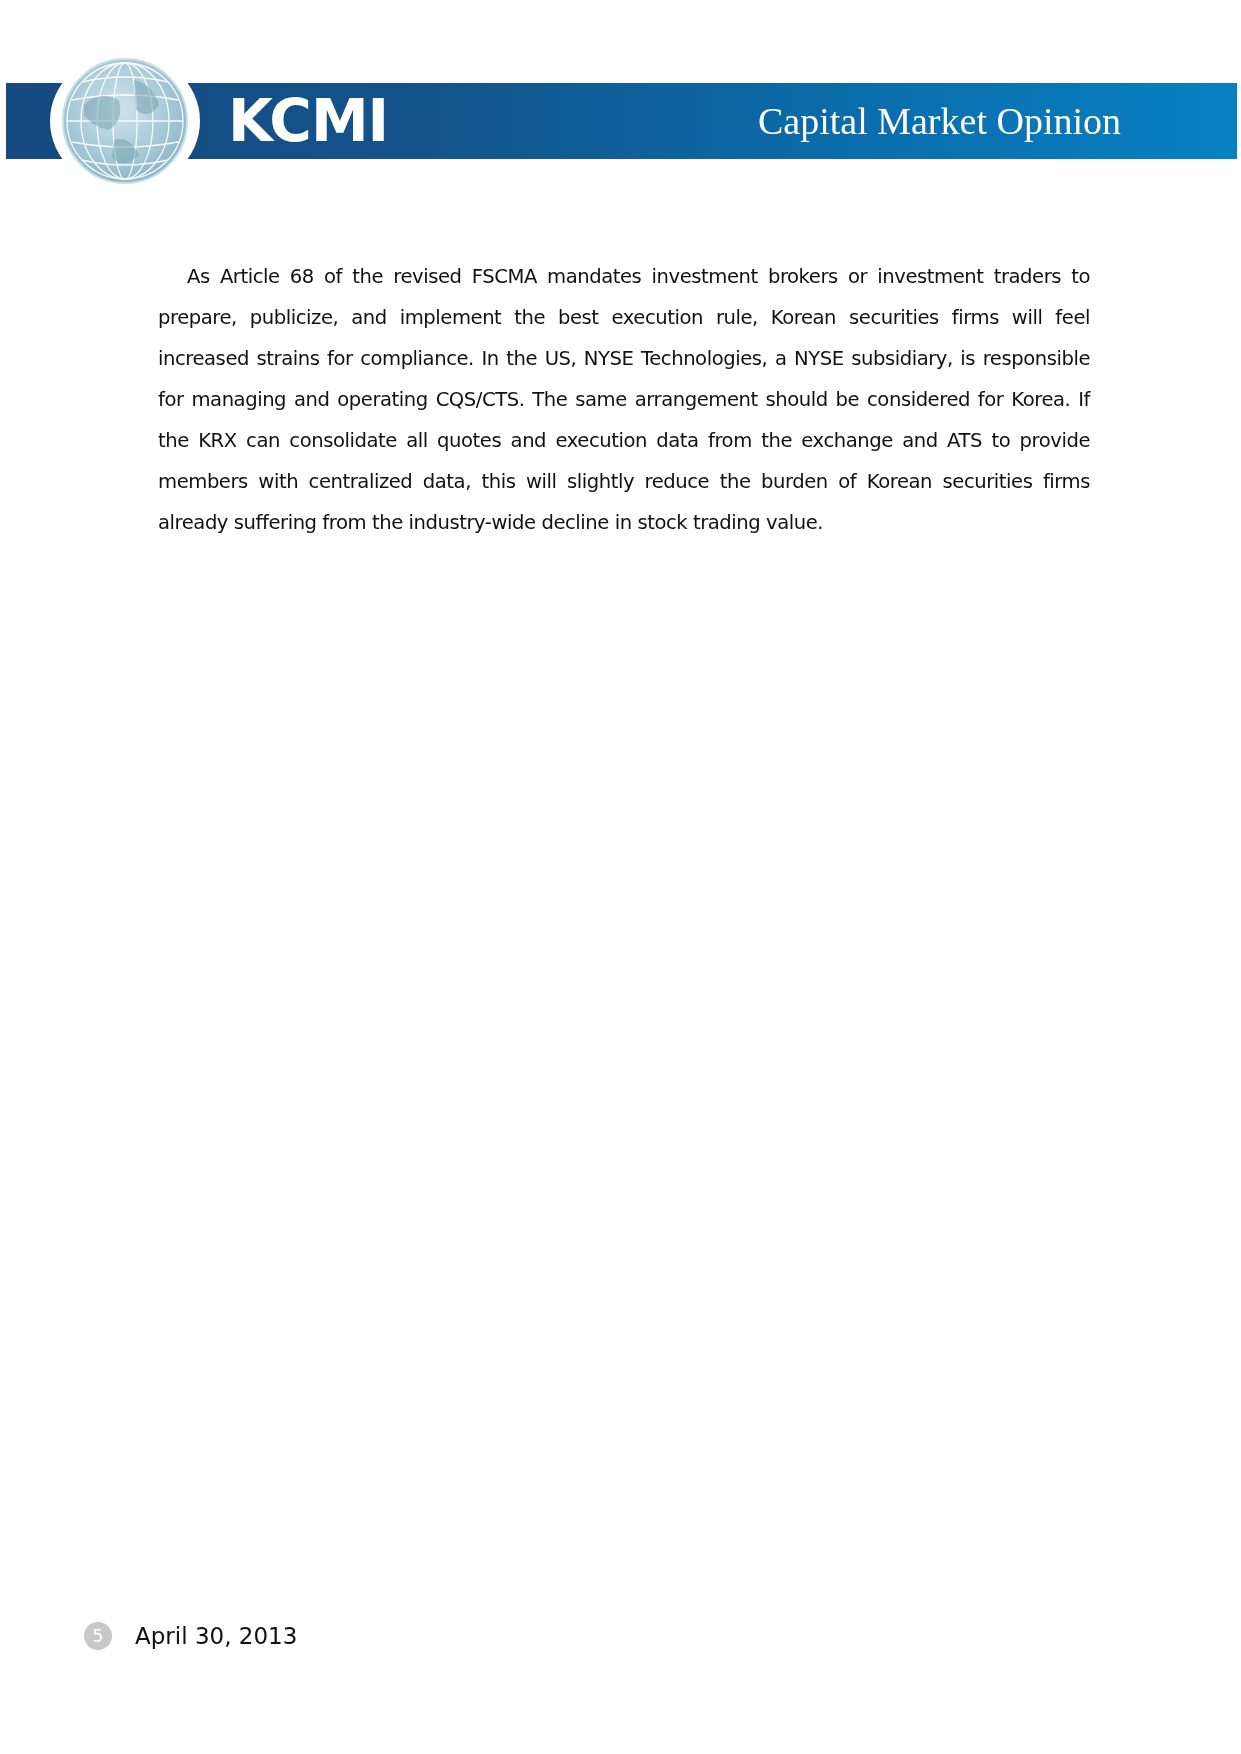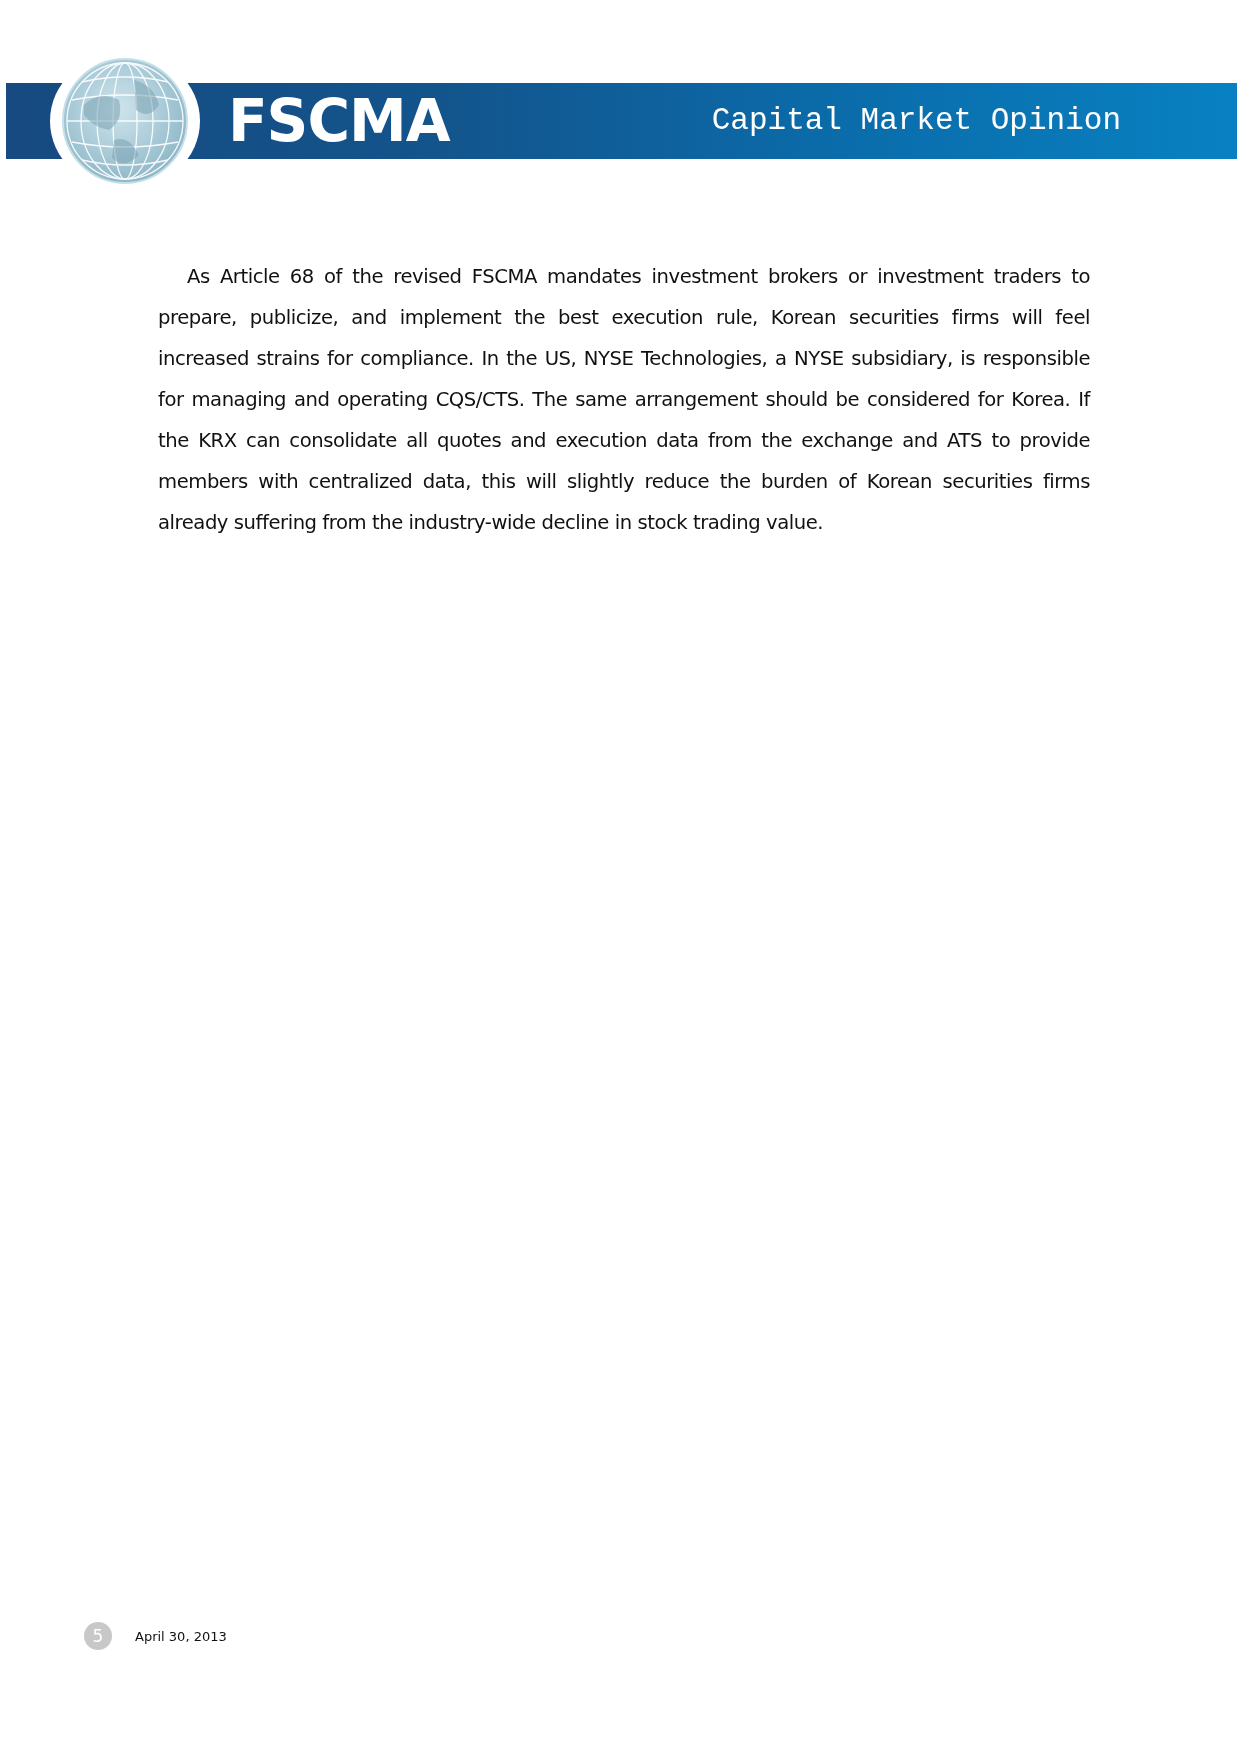--- a/index.html
+++ b/index.html
@@ -9,30 +9,30 @@
             background:linear-gradient(to right, #164a80 0%, #13548c 35%, #0b6aa8 65%, #0881c2 100%); }
   .globe-wrap { position:absolute; left:50px; top:52px; width:150px; height:138px; }
   .globe-ring { position:absolute; left:0; top:0; width:150px; height:138px; border-radius:50%;
                 background:#ffffff; }
   .globe { position:absolute; left:12px; top:6px; width:126px; height:126px; border-radius:50%;
            background:radial-gradient(circle at 45% 40%, #cfe4ec 0%, #a9cbd8 45%, #8fb7c7 75%, #bcd8e3 100%);
            border:2px solid #c6e0ea; box-sizing:border-box; overflow:hidden; }
   .globe svg { position:absolute; left:0; top:0; }
   .logo-text { position:absolute; left:228px; top:88px; font-family:"DejaVu Sans", sans-serif;
                font-weight:bold; font-size:58px; color:#ffffff; letter-spacing:-1px; line-height:66px; }
-  .series-title { position:absolute; right:120px; top:103px; font-family:Liberation Mono, monospace;
-                  font-size:31px; color:#ffffff; line-height:36px; }
+  .series-title { position:absolute; right:120px; top:103px; font-family:Liberation Serif, serif;
+                  font-size:38px; color:#ffffff; line-height:36px; }
   .body-text { position:absolute; left:146px; top:244px; width:932px;
                font-family:"DejaVu Sans", sans-serif; font-size:19.6px; line-height:41px; color:#111111;
                text-align:justify; text-indent:29px; margin:12px; letter-spacing:-0.45px; }
   .footer { position:absolute; left:84px; top:1622px; height:28px; display:flex; align-items:center; }
   .page-num { width:28px; height:28px; border-radius:50%; background:#c8c8c8; color:#ffffff;
               font-family:"DejaVu Sans", sans-serif; font-size:17px; display:flex; align-items:center;
               justify-content:center; }
-  .date { margin-left:23px; font-family:"DejaVu Sans", sans-serif; font-size:13px; color:#111111; }
+  .date { margin-left:23px; font-family:"DejaVu Sans", sans-serif; font-size:23px; color:#111111; }
 </style>
 </head>
 <body>
 
 <div class="banner"></div>
 
 <div class="globe-wrap">
   <div class="globe-ring"></div>
   <div class="globe">
     <svg width="122" height="122" viewBox="0 0 122 122">
@@ -49,21 +49,21 @@
       </g>
       <g fill="#7aa2b3" opacity="0.55">
         <path d="M20 45 Q35 30 55 40 Q60 60 45 70 Q30 68 20 55 Z"></path>
         <path d="M70 20 Q90 25 95 45 Q85 60 72 50 Z"></path>
         <path d="M50 80 Q65 75 75 95 Q60 110 48 98 Z"></path>
       </g>
     </svg>
   </div>
 </div>
 
-<div class="logo-text">FSCMA</div>
+<div class="logo-text">KCMI</div>
 <div class="series-title">Capital Market Opinion</div>
 
 <p class="body-text">As Article 68 of the revised FSCMA mandates investment brokers or investment traders to prepare, publicize, and implement the best execution rule, Korean securities firms will feel increased strains for compliance. In the US, NYSE Technologies, a NYSE subsidiary, is responsible for managing and operating CQS/CTS. The same arrangement should be considered for Korea. If the KRX can consolidate all quotes and execution data from the exchange and ATS to provide members with centralized data, this will slightly reduce the burden of Korean securities firms already suffering from the industry-wide decline in stock trading value.</p>
 
 <div class="footer">
   <div class="page-num">5</div>
   <div class="date">April 30, 2013</div>
 </div>
 
 </body></html>

